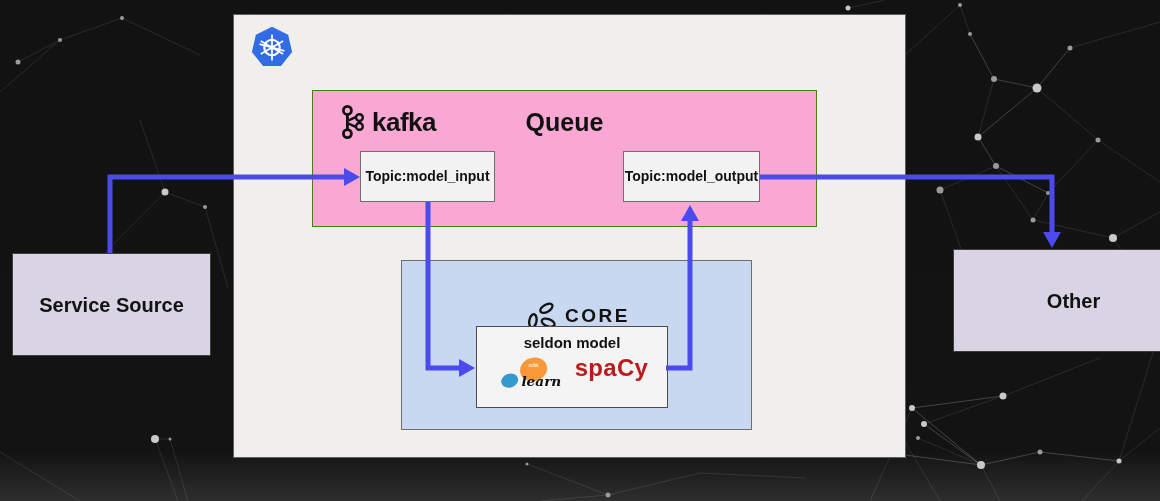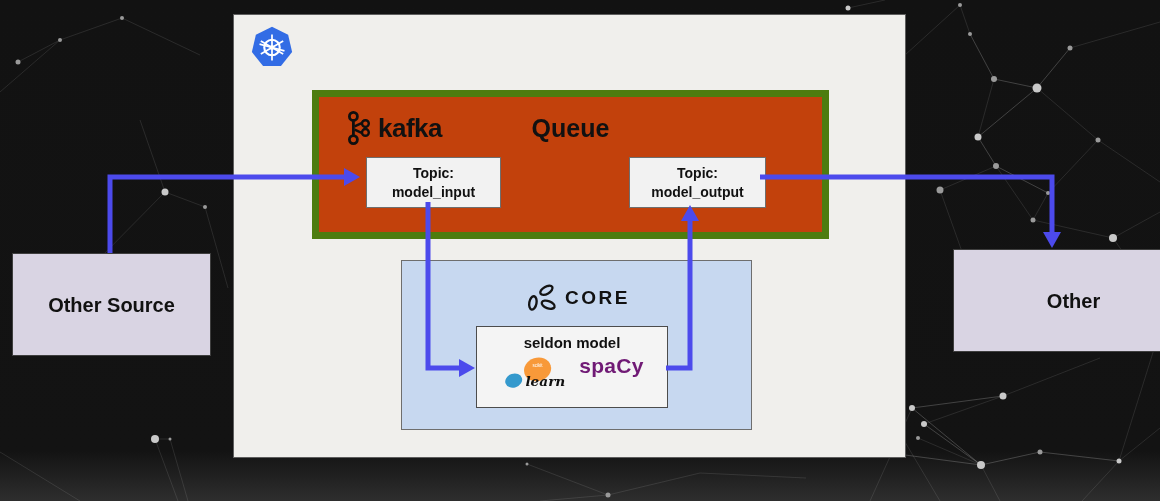--- a/index.html
+++ b/index.html
@@ -12,39 +12,39 @@
   .plexus line{stroke:#ffffff;stroke-opacity:0.10;stroke-width:1;}
   .plexus line.br{stroke-opacity:0.20;}
   .plexus circle{fill:#9a9a9a;}
   .plexus circle.lt{fill:#c9c9c9;}
 
   .abs{position:absolute;}
   .k8s-box{left:233px;top:14px;width:671px;height:442px;background:#f0efec;border:1px solid #5e5e5e;z-index:1;}
   .k8s-title{left:0;top:9px;width:100%;text-align:center;font-size:21px;font-weight:bold;letter-spacing:.3px;}
   .k8s-icon{left:16px;top:11px;width:44px;height:43px;}
 
-  .queue-box{left:78px;top:75px;width:503px;height:135px;background:#c2410c;border:7px solid #4d7c0f;}
+  .queue-box{left:78px;top:75px;width:503px;height:135px;background:#f9a8d4;border:1px solid #4d7c0f;}
   .kafka-brand{left:28px;top:11px;height:40px;display:flex;align-items:center;gap:7px;}
   .kafka-text{font-size:26px;font-weight:bold;letter-spacing:-.5px;}
   .queue-title{left:0;top:17px;width:100%;text-align:center;font-size:25px;font-weight:bold;}
   .topic{top:60px;width:135px;height:51px;background:#f2f2f2;border:1.5px solid #6e6e6e;
-    display:flex;flex-direction:column;justify-content:center;align-items:center;
+    display:flex;flex-direction:row;justify-content:center;align-items:center;
     font-size:14px;font-weight:bold;line-height:1.3;box-sizing:border-box;}
   .topic-input{left:47px;}
   .topic-output{left:310px;width:137px;}
 
   .ml-box{left:167px;top:245px;width:349px;height:168px;background:#c7d8f0;border:1px solid #6e6e6e;}
   .ml-header{left:0;top:22px;width:100%;display:flex;justify-content:center;align-items:center;gap:13px;}
-  .core-brand{display:flex;align-items:center;gap:6px;}
+  .core-brand{display:flex;align-items:center;gap:6px;margin-top:18px;}
   .core-text{font-size:19px;font-weight:600;letter-spacing:2.5px;}
   .ml-title{font-size:21px;font-weight:bold;}
   .model-box{left:74px;top:65px;width:192px;height:82px;background:#f4f4f4;border:1.5px solid #4c4c4c;box-sizing:border-box;}
   .model-title{left:0;top:7px;width:100%;text-align:center;font-size:15px;font-weight:bold;}
   .model-logos{left:0;top:27px;width:100%;display:flex;justify-content:center;gap:13px;}
-  .spacy{font-size:21px;font-weight:bold;color:#701a75;letter-spacing:.3px;}
+  .spacy{font-size:24px;font-weight:bold;color:#b91c1c;letter-spacing:.3px;}
 
   .side-box{width:197px;height:101px;background:#d9d4e3;border:1px solid #3e3e3e;z-index:1;
     display:flex;flex-direction:column;align-items:center;justify-content:center;
     font-size:20px;font-weight:bold;line-height:1.3;text-align:center;}
   .reddit-box{left:12px;top:253px;}
   .other-box{left:953px;top:249px;width:199px;padding-left:20px;}
 
   svg.arrows{position:absolute;left:0;top:0;z-index:2;pointer-events:none;}
   .arrows path{stroke:#4c4aec;stroke-width:5;fill:none;}
   .arrows polygon{fill:#4c4aec;}
@@ -211,21 +211,21 @@
             <text x="74" y="25" text-anchor="middle" font-size="9" fill="#ffffff" font-family="Liberation Sans, sans-serif">scikit</text>
             <text x="50" y="62" font-size="27" font-style="italic" font-weight="bold" fill="#101010" font-family="DejaVu Serif, serif">learn</text>
           </svg>
           <span class="spacy">spaCy</span>
         </div>
       </div>
     </div>
   </div>
 
   <div class="abs side-box reddit-box">
-    <span>Other Source</span>
+    <span>Service Source</span>
   </div>
   <div class="abs side-box other-box">
     <span>Other</span>
   </div>
 
   <svg class="arrows" width="1160" height="501" aria-hidden="true">
     <path d="M110,253 L110,177 L344,177"></path>
     <polygon points="344,168 360,177 344,186"></polygon>
     <path d="M428,202 L428,368 L459,368"></path>
     <polygon points="459,359 475,368 459,377"></polygon>

